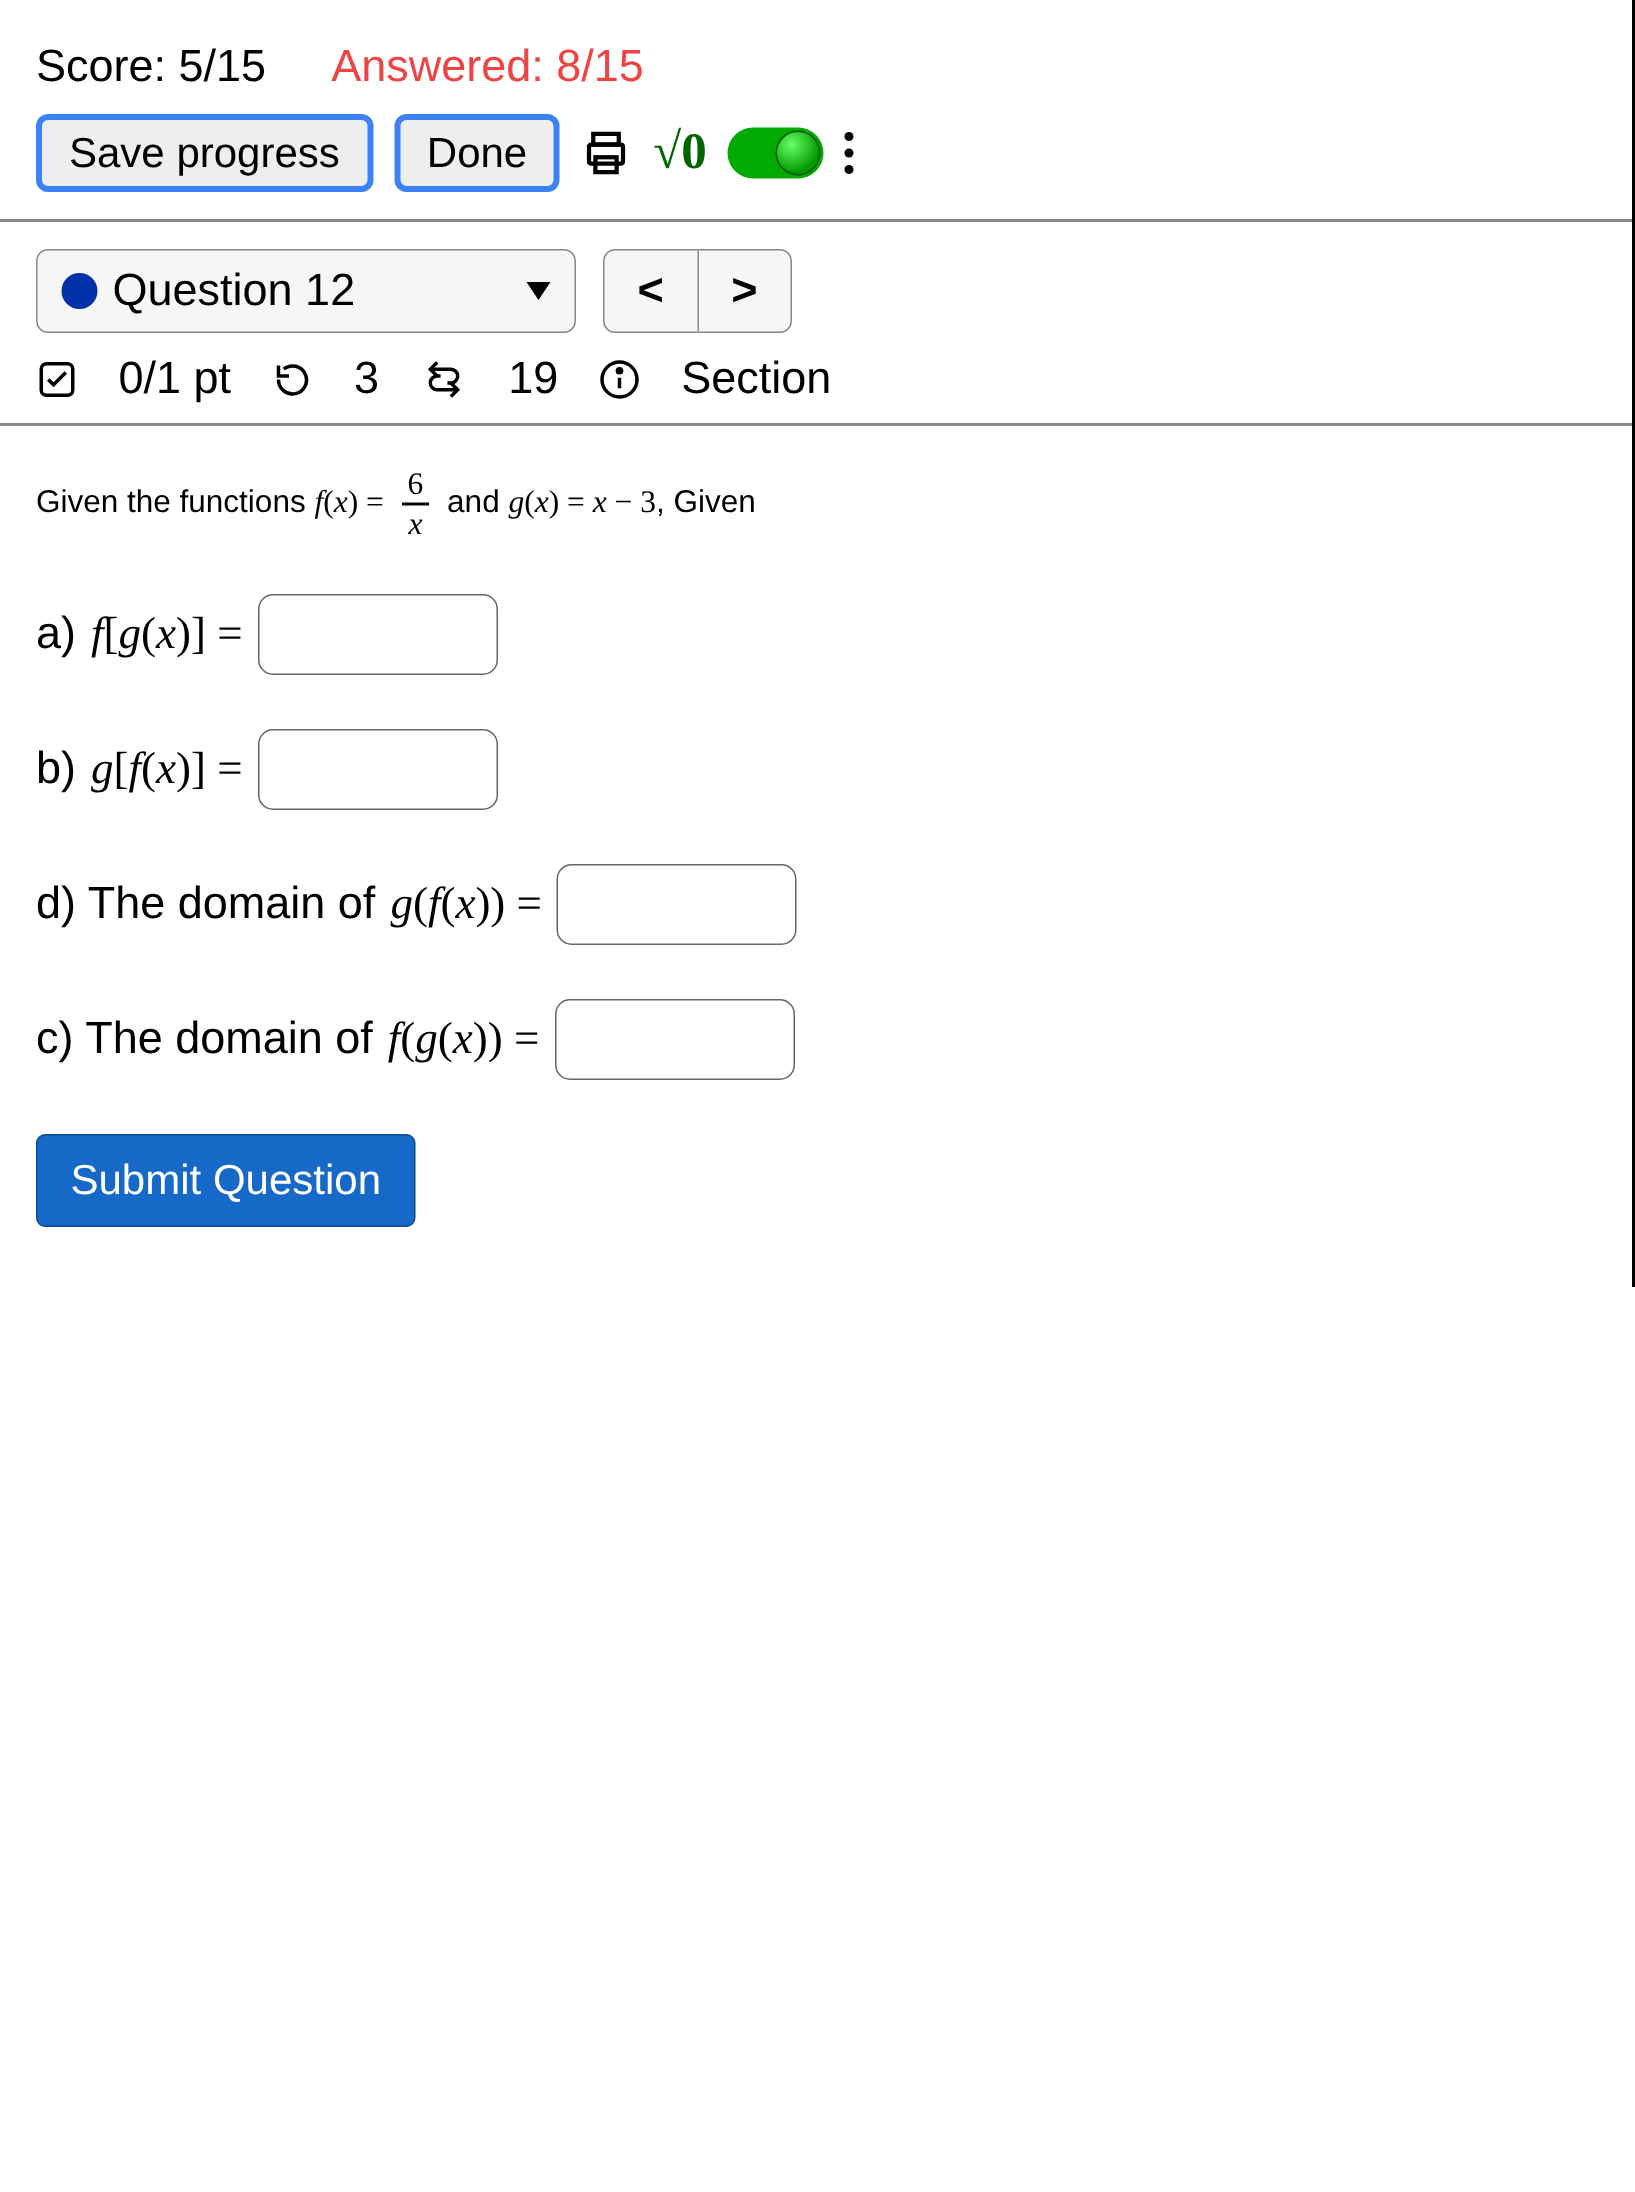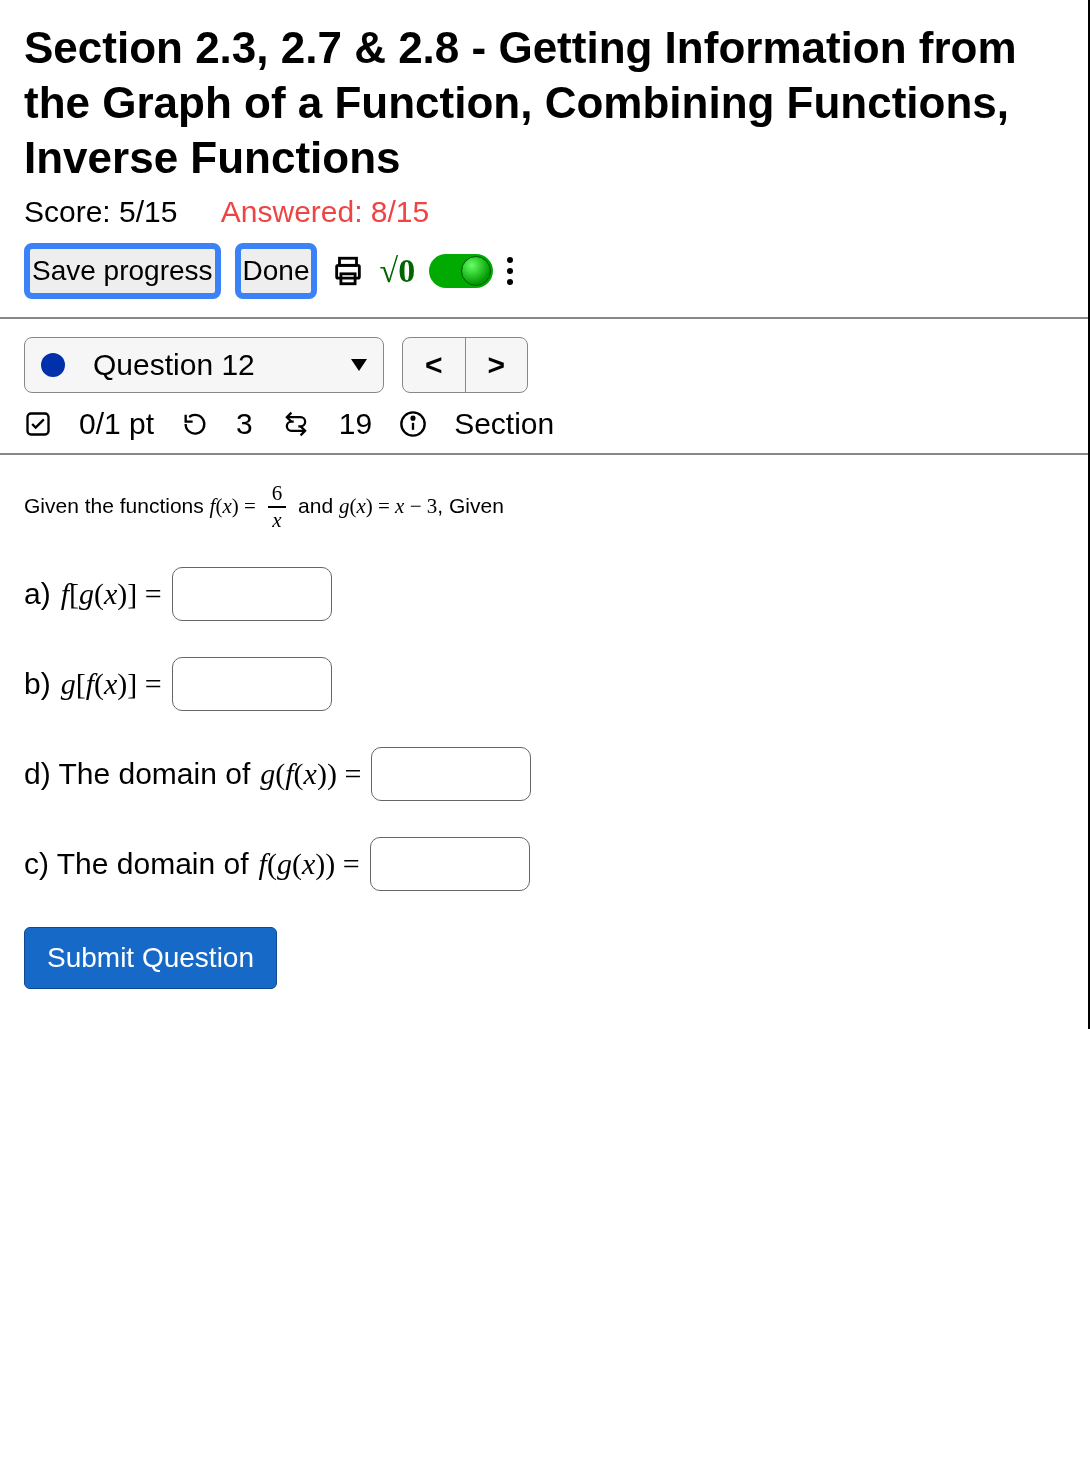--- a/index.html
+++ b/index.html
@@ -31,23 +31,23 @@
   .toolbar {
     display: flex;
     align-items: center;
     gap: 14px;
     margin-bottom: 18px;
   }
   .btn {
     display: inline-flex;
     align-items: center;
     background: #eee;
-    border: 6px solid #3b82f6;
+    border: 4px solid #3b82f6;
     border-radius: 8px;
-    padding: 6px 2px;
+    padding: 6px 18px;
     font-size: 28px;
     cursor: pointer;
     color: #000;
   }
   .icon-btn {
     display: inline-flex;
     align-items: center;
     justify-content: center;
     cursor: pointer;
   }
@@ -196,21 +196,20 @@
     font-size: 28px;
     cursor: pointer;
     margin-top: 0;
   }
 </style>
 </head>
 <body>
 
 <div class="page">
 
-  <h1 class="page-title">Section 2.3, 2.7 &amp; 2.8 - Getting Information from the Graph of a Function, Combining Functions, Inverse Functions</h1>
 
   <div class="score-row">
     <span>Score: 5/15</span>
     <span class="answered">Answered: 8/15</span>
   </div>
 
   <div class="toolbar">
     <button class="btn">Save progress</button>
     <button class="btn">Done</button>
     <span class="icon-btn">
@@ -230,21 +229,21 @@
       <span></span>
         <span></span>
         <span></span>
     </span>
   </div>
 
   <hr class="sep">
 
   <div class="qnav">
     <div class="qselect">
-      <span style="display:inline-flex;align-items:center;gap:28px;">
+      <span style="display:inline-flex;align-items:center;gap:10px;">
         <span class="status-dot"></span>
         <span>Question 12</span>
       </span>
       <span class="caret-down"></span>
     </div>
     <div class="navpair">
       <span class="navbtn">&lt;</span>
       <span class="navbtn">&gt;</span>
     </div>
   </div>

